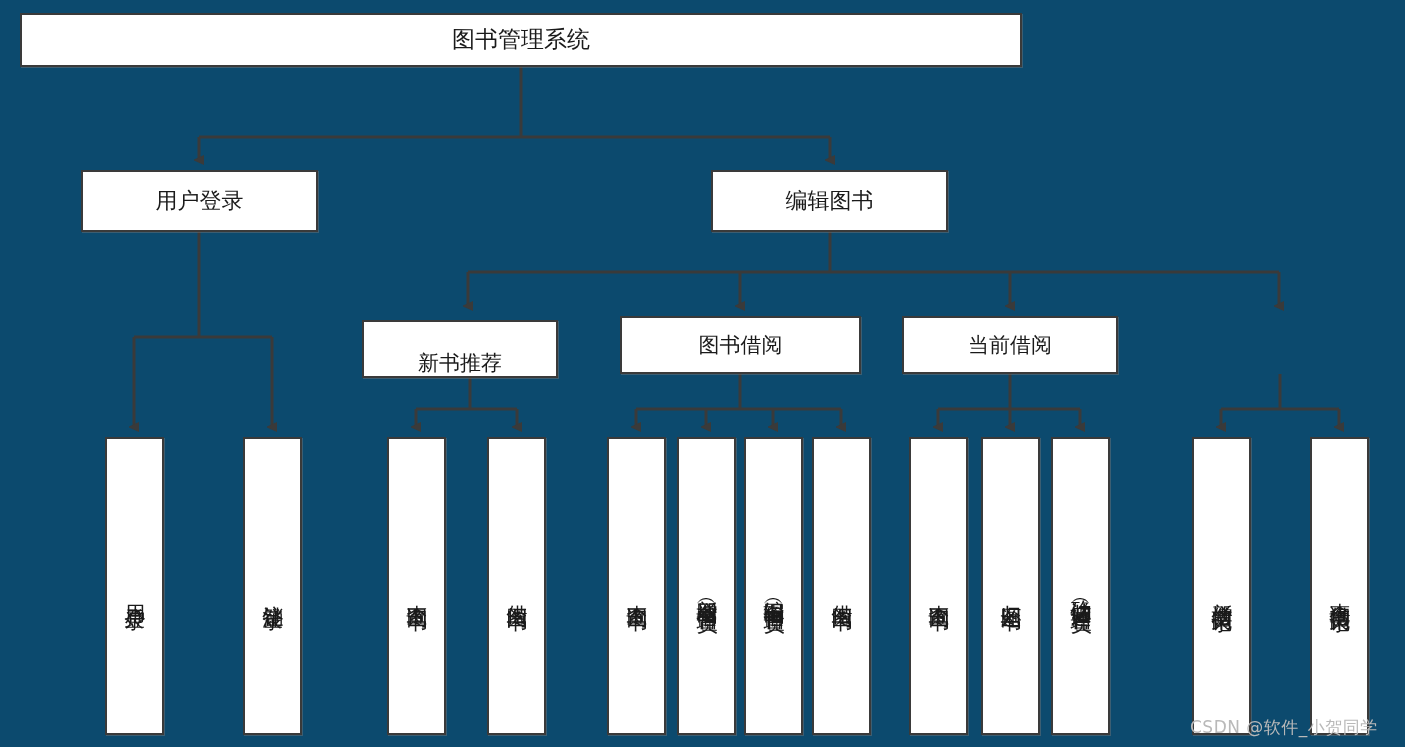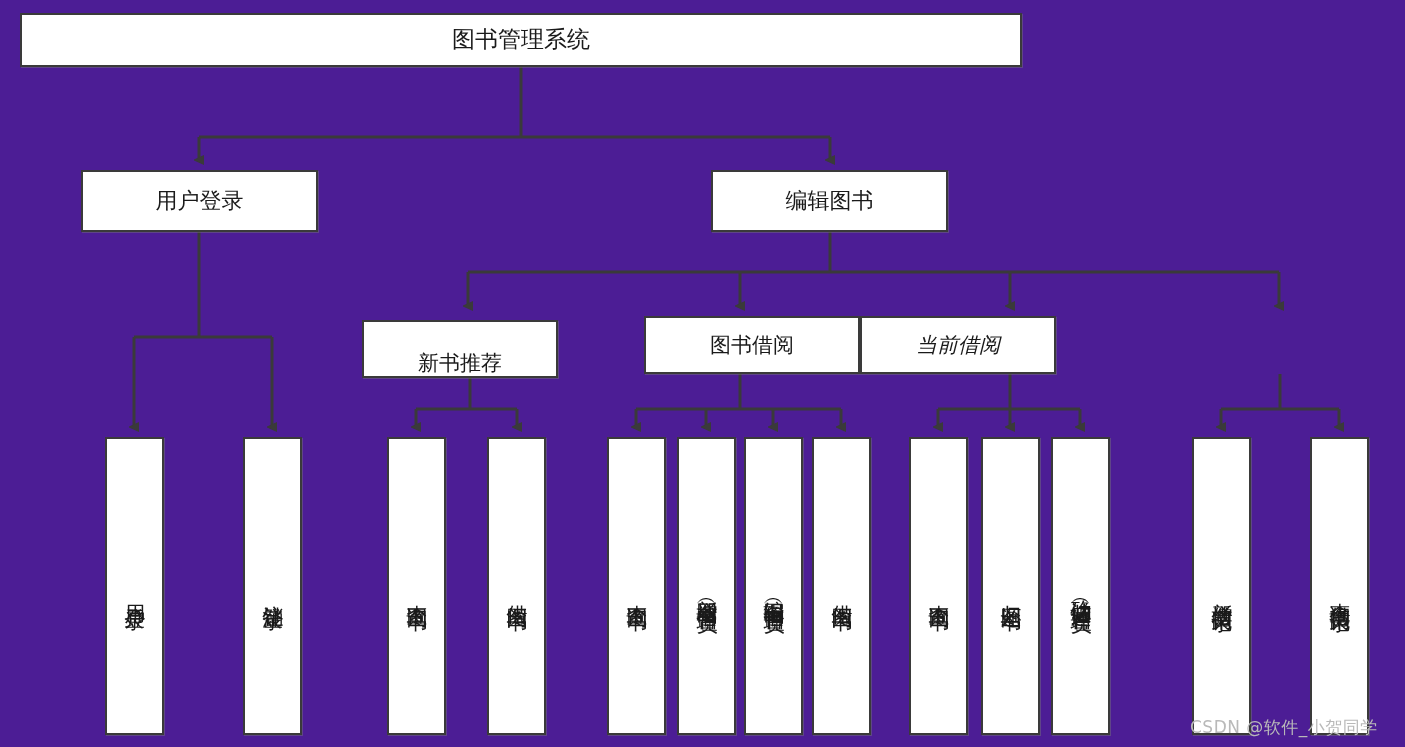--- a/index.html
+++ b/index.html
@@ -5,21 +5,21 @@
 <style>
   html, body {
     margin: 0;
     padding: 0;
     background: #ffffff;
   }
   #canvas {
     position: relative;
     width: 1405px;
     height: 747px;
-    background: #4c1d95;
+    background: #0c4a6e;
     font-family: "DejaVu Sans", "Liberation Sans", sans-serif;
     overflow: hidden;
   }
   #edges {
     position: absolute;
     left: 0;
     top: 0;
     width: 1405px;
     height: 747px;
     pointer-events: none;
@@ -132,24 +132,24 @@
   <div class="node level-2" style="left:81px; top:170px; width:237px; height:62px;">
     <span class="node-label">用户登录</span>
   </div>
   <div class="node level-2" style="left:711px; top:170px; width:237px; height:62px;">
     <span class="node-label">编辑图书</span>
   </div>
 
   <div class="node level-3" style="left:362px; top:320px; width:196px; height:58px;align-items:flex-end;">
     <span class="node-label">新书推荐</span>
   </div>
-  <div class="node level-3" style="left:644px; top:316px; width:216px; height:58px;">
+  <div class="node level-3" style="left:620px; top:316px; width:241px; height:58px;">
     <span class="node-label">图书借阅</span>
   </div>
-  <div class="node level-3" style="left:860px; top:316px; width:196px; height:58px;font-style:italic;">
+  <div class="node level-3" style="left:902px; top:316px; width:216px; height:58px;">
     <span class="node-label">当前借阅</span>
   </div>
 
   <div class="node leaf mid" style="left:105px; top:437px; width:59px; height:298px;">
     <span class="node-label" style="margin-top: 143px;">用户登录</span>
   </div>
   <div class="node leaf mid" style="left:243px; top:437px; width:59px; height:298px;">
     <span class="node-label" style="margin-top: 143px;">注销登录</span>
   </div>
   <div class="node leaf mid" style="left:387px; top:437px; width:59px; height:298px;">

